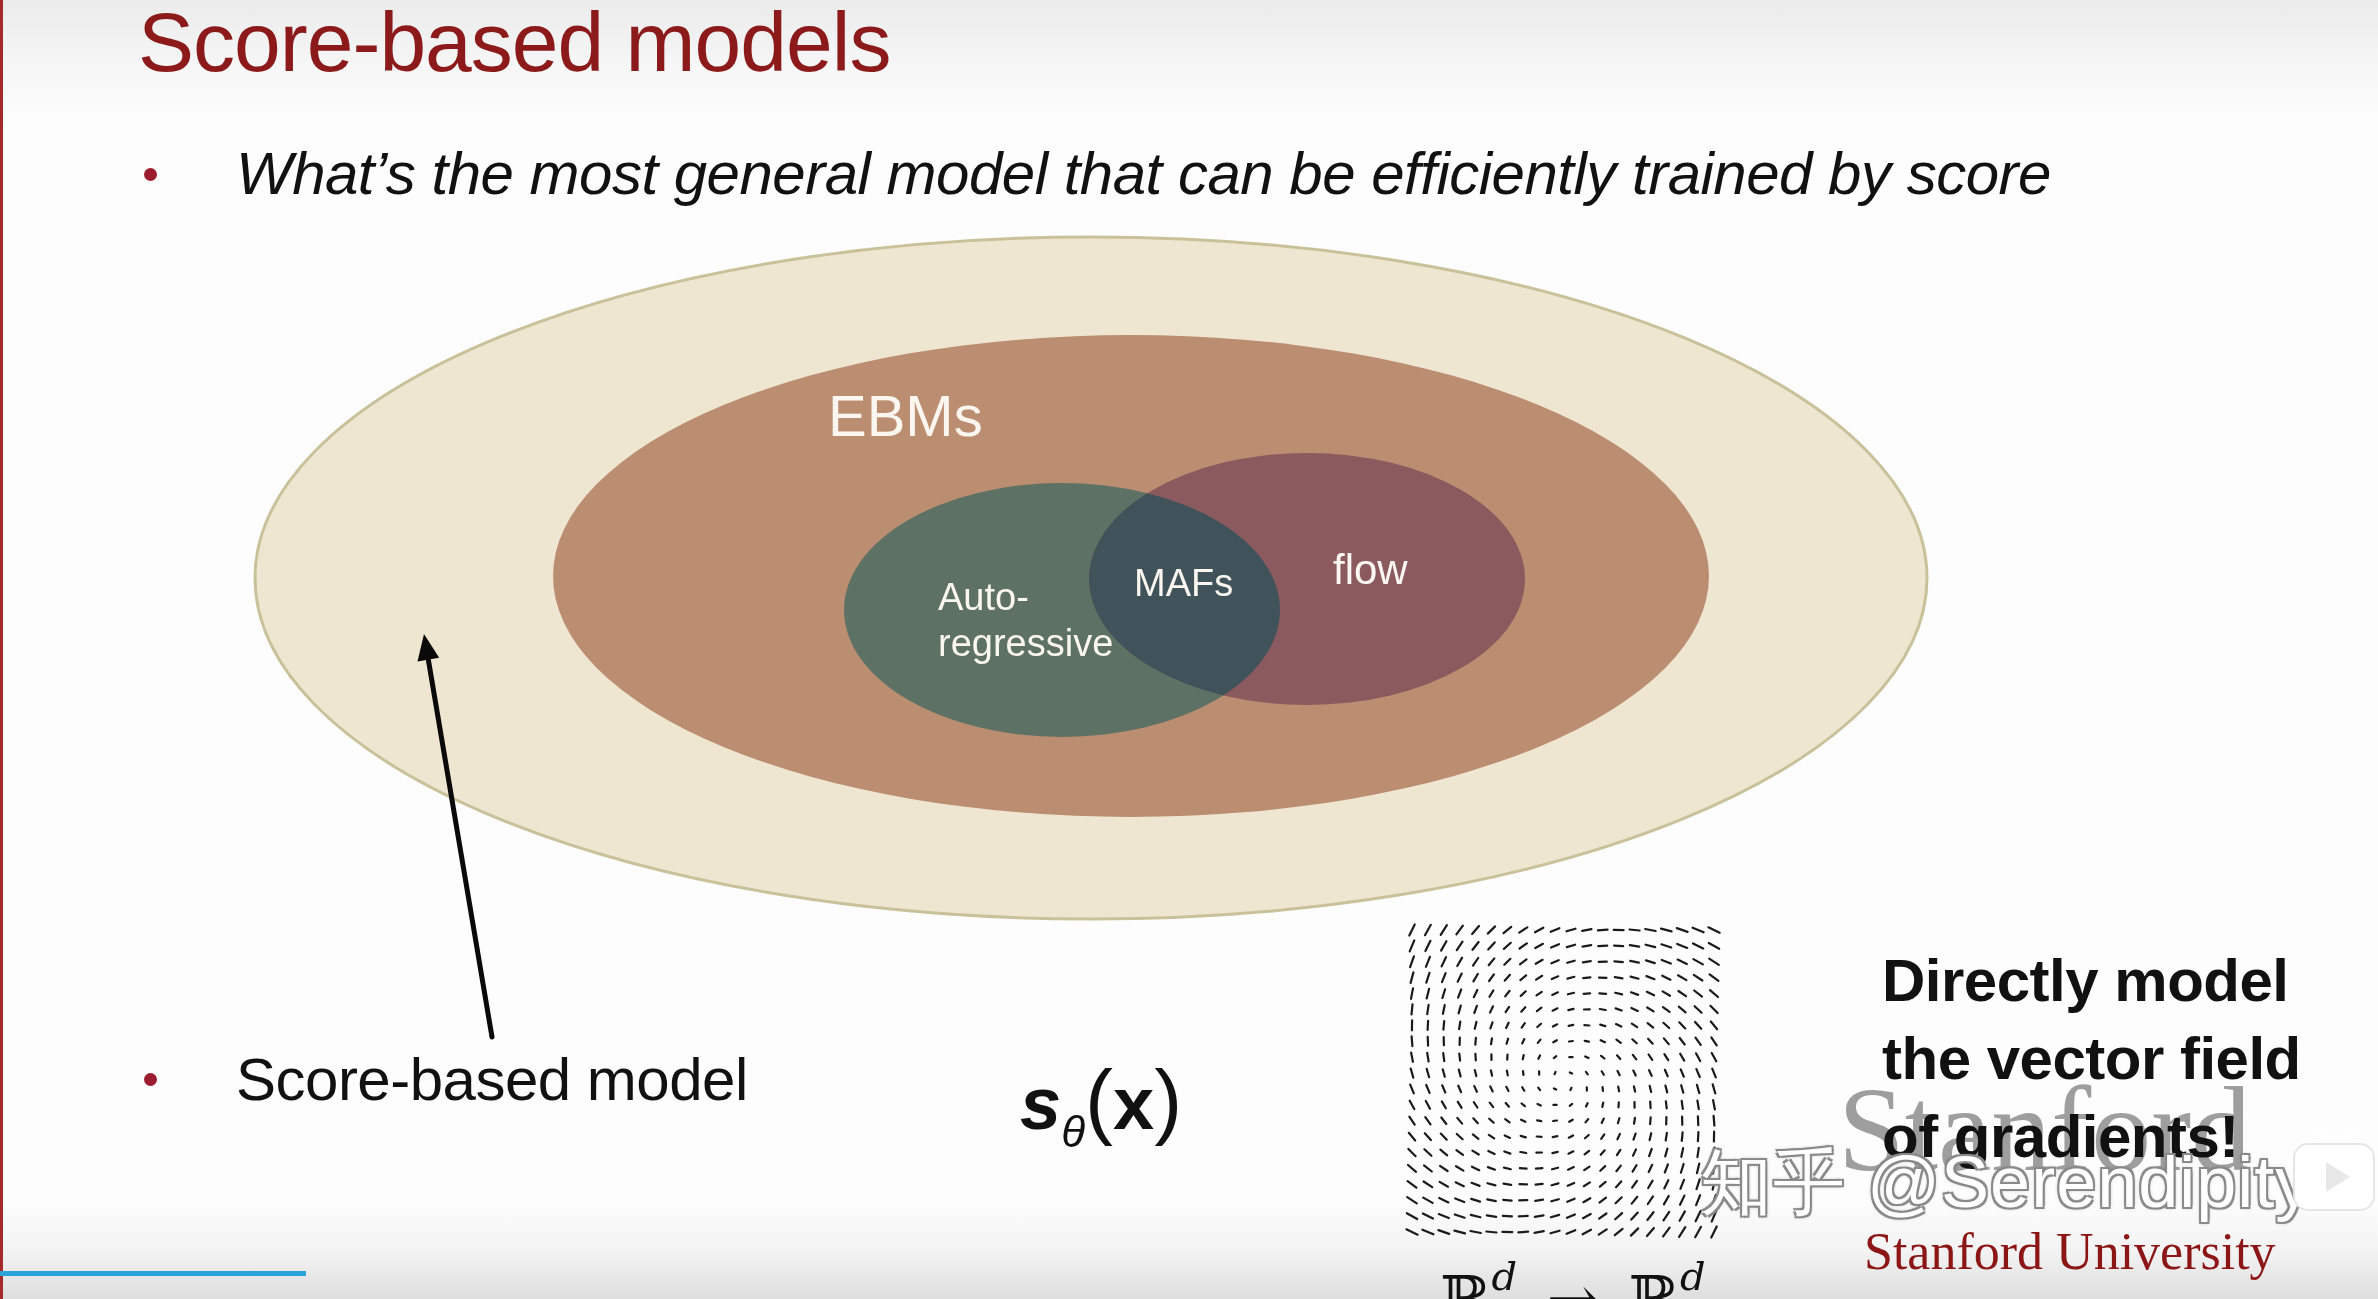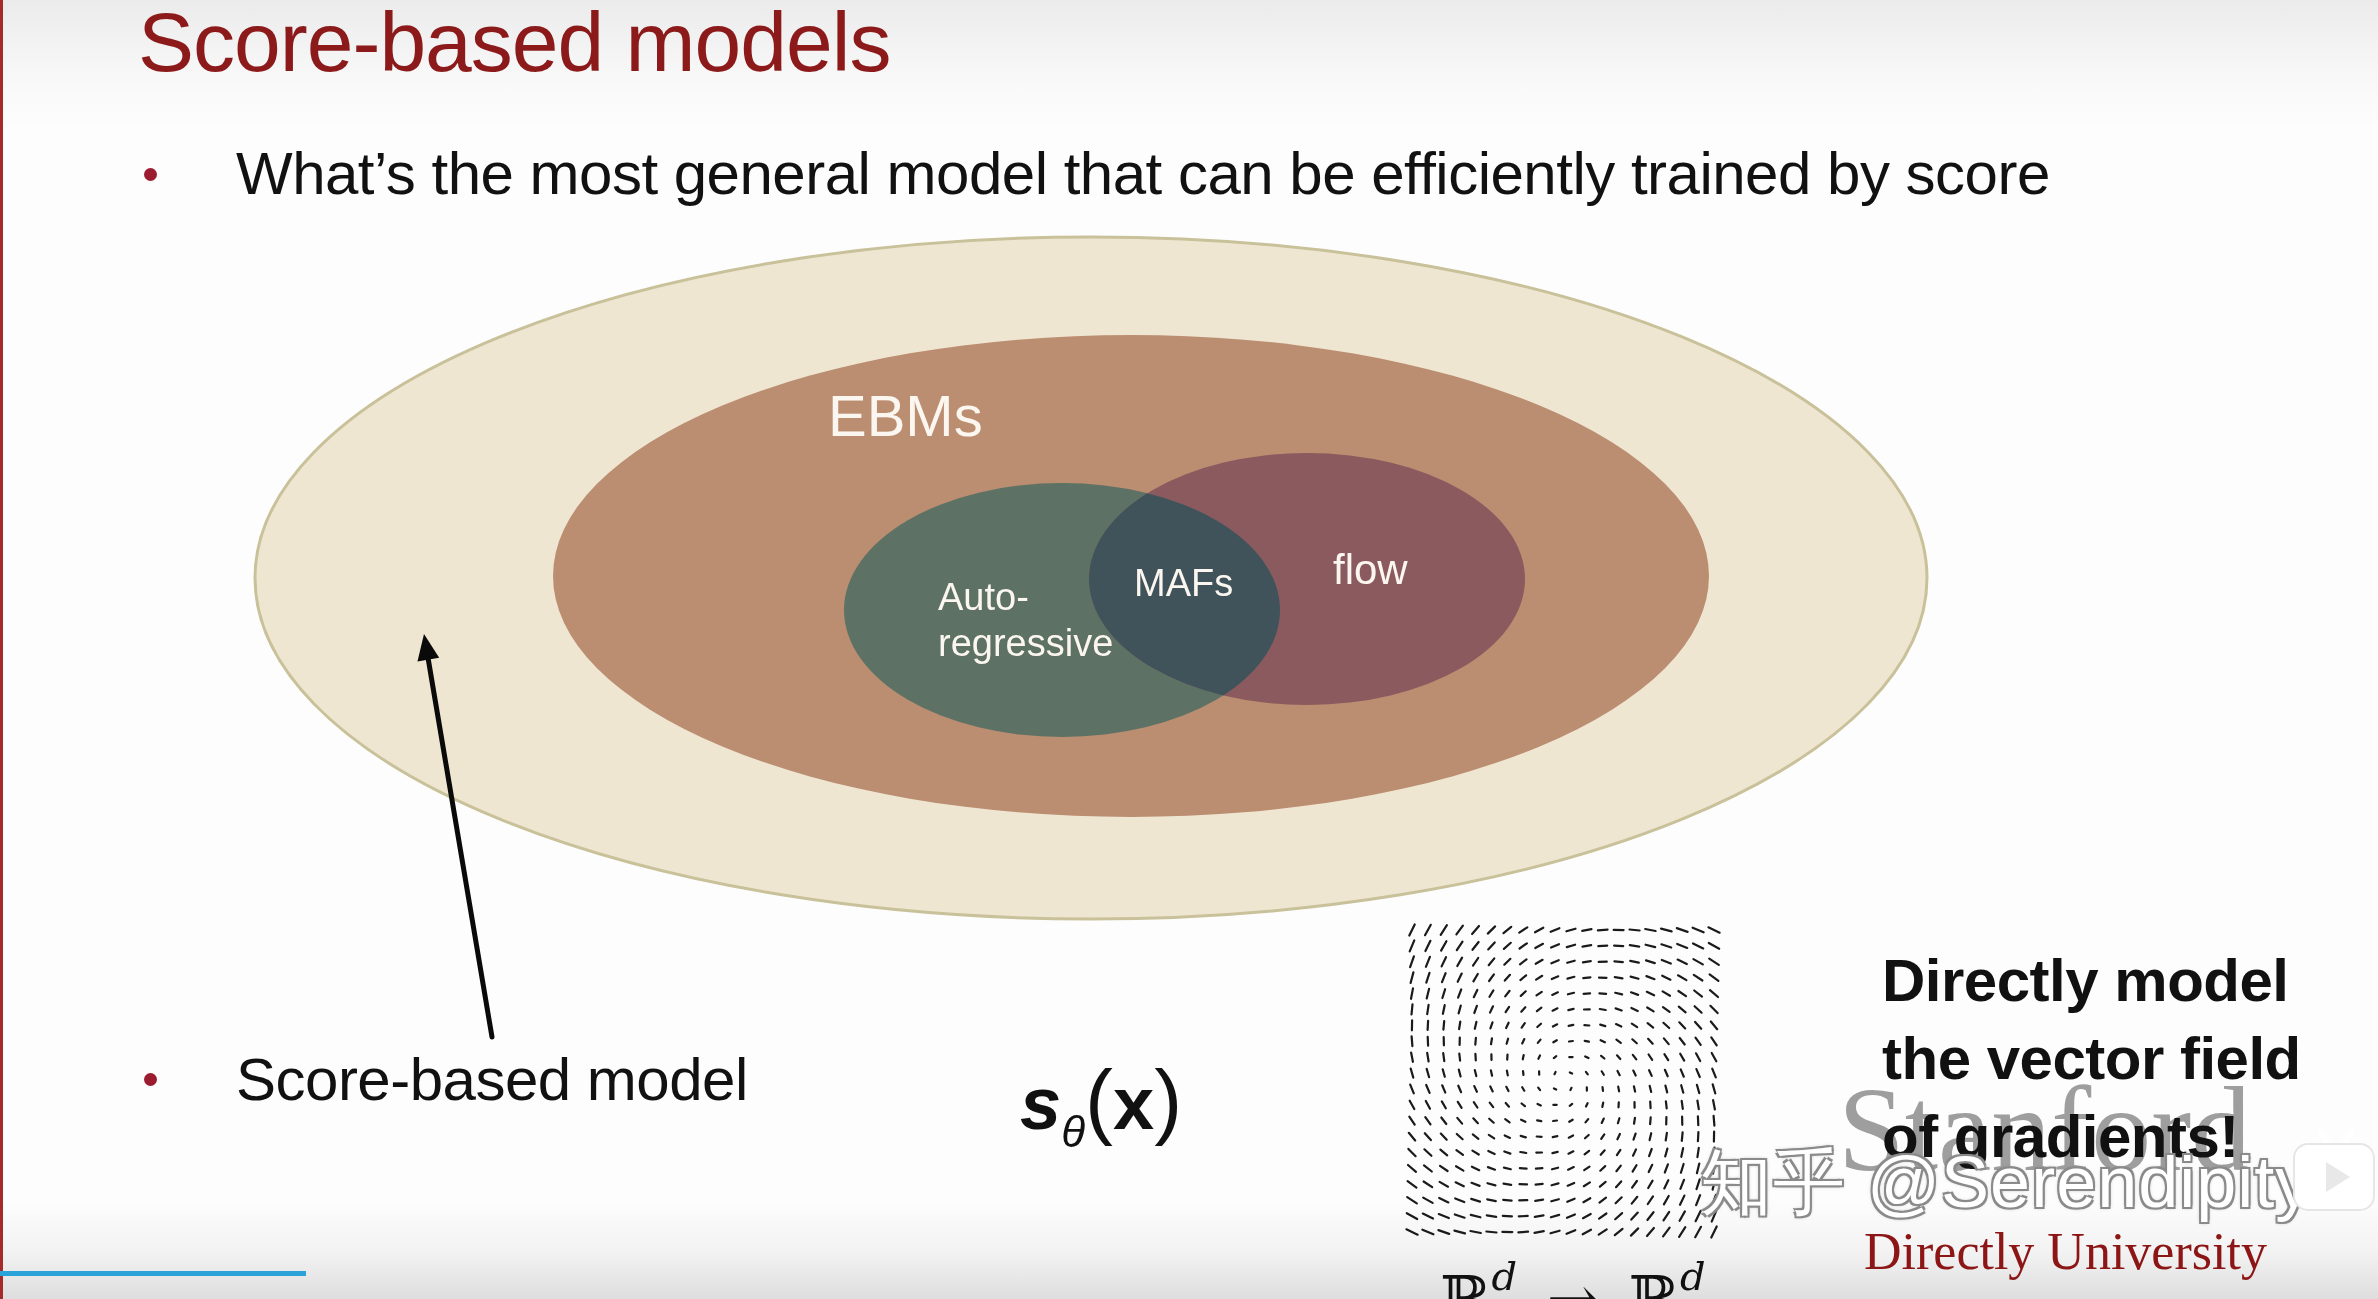--- a/index.html
+++ b/index.html
@@ -53,21 +53,21 @@
 </style>
 </head>
 <body>
 
 <div class="left-border"></div>
 
 <div class="slide-title" style="color: rgb(140, 26, 26);">Score-based models</div>
 
 <div class="bullet" style="left: 144px; top: 168px; background: rgb(155, 28, 46);"></div>
 <div class="body-text" style="left:236px; top:136px;">
-  <div style="white-space:nowrap;">What’s the most general model that can be efficiently trained by score</div>
+  <div style="white-space:nowrap;font-style:italic;">What’s the most general model that can be efficiently trained by score</div>
 </div>
 
 <svg class="diagram" width="2378" height="1299">
   <ellipse id="e-outer" cx="1091" cy="578" rx="836" ry="341" fill="#efe6d2" stroke="#c9c19a" stroke-width="3"></ellipse>
   <ellipse id="e-ebm" cx="1131" cy="576" rx="578" ry="241" fill="#bb8d71"></ellipse>
   <defs>
     <clipPath id="clip-ar">
         <ellipse id="c-ar" cx="1062" cy="610" rx="218" ry="127"></ellipse>
       </clipPath>
   </defs>
@@ -513,15 +513,15 @@
 
 <div class="watermark">知乎 @Serendipity</div>
 
 <svg class="tv-icon" viewBox="0 0 88 86">
   <line x1="30" y1="4" x2="40" y2="18" stroke="#ffffff" stroke-width="6" stroke-linecap="round"></line>
   <line x1="62" y1="4" x2="52" y2="18" stroke="#ffffff" stroke-width="6" stroke-linecap="round"></line>
   <rect x="4" y="16" width="80" height="66" rx="14" fill="#ffffff" stroke="#e6e6e6" stroke-width="2"></rect>
   <polygon points="36,34 36,64 60,49" fill="#e8e8e8"></polygon>
 </svg>
 
-<div class="stanford-univ">Directly University</div>
+<div class="stanford-univ">Stanford University</div>
 
 <div class="progress-line" id="progress" style="background: rgb(42, 163, 216);"></div>
 
 </body></html>

